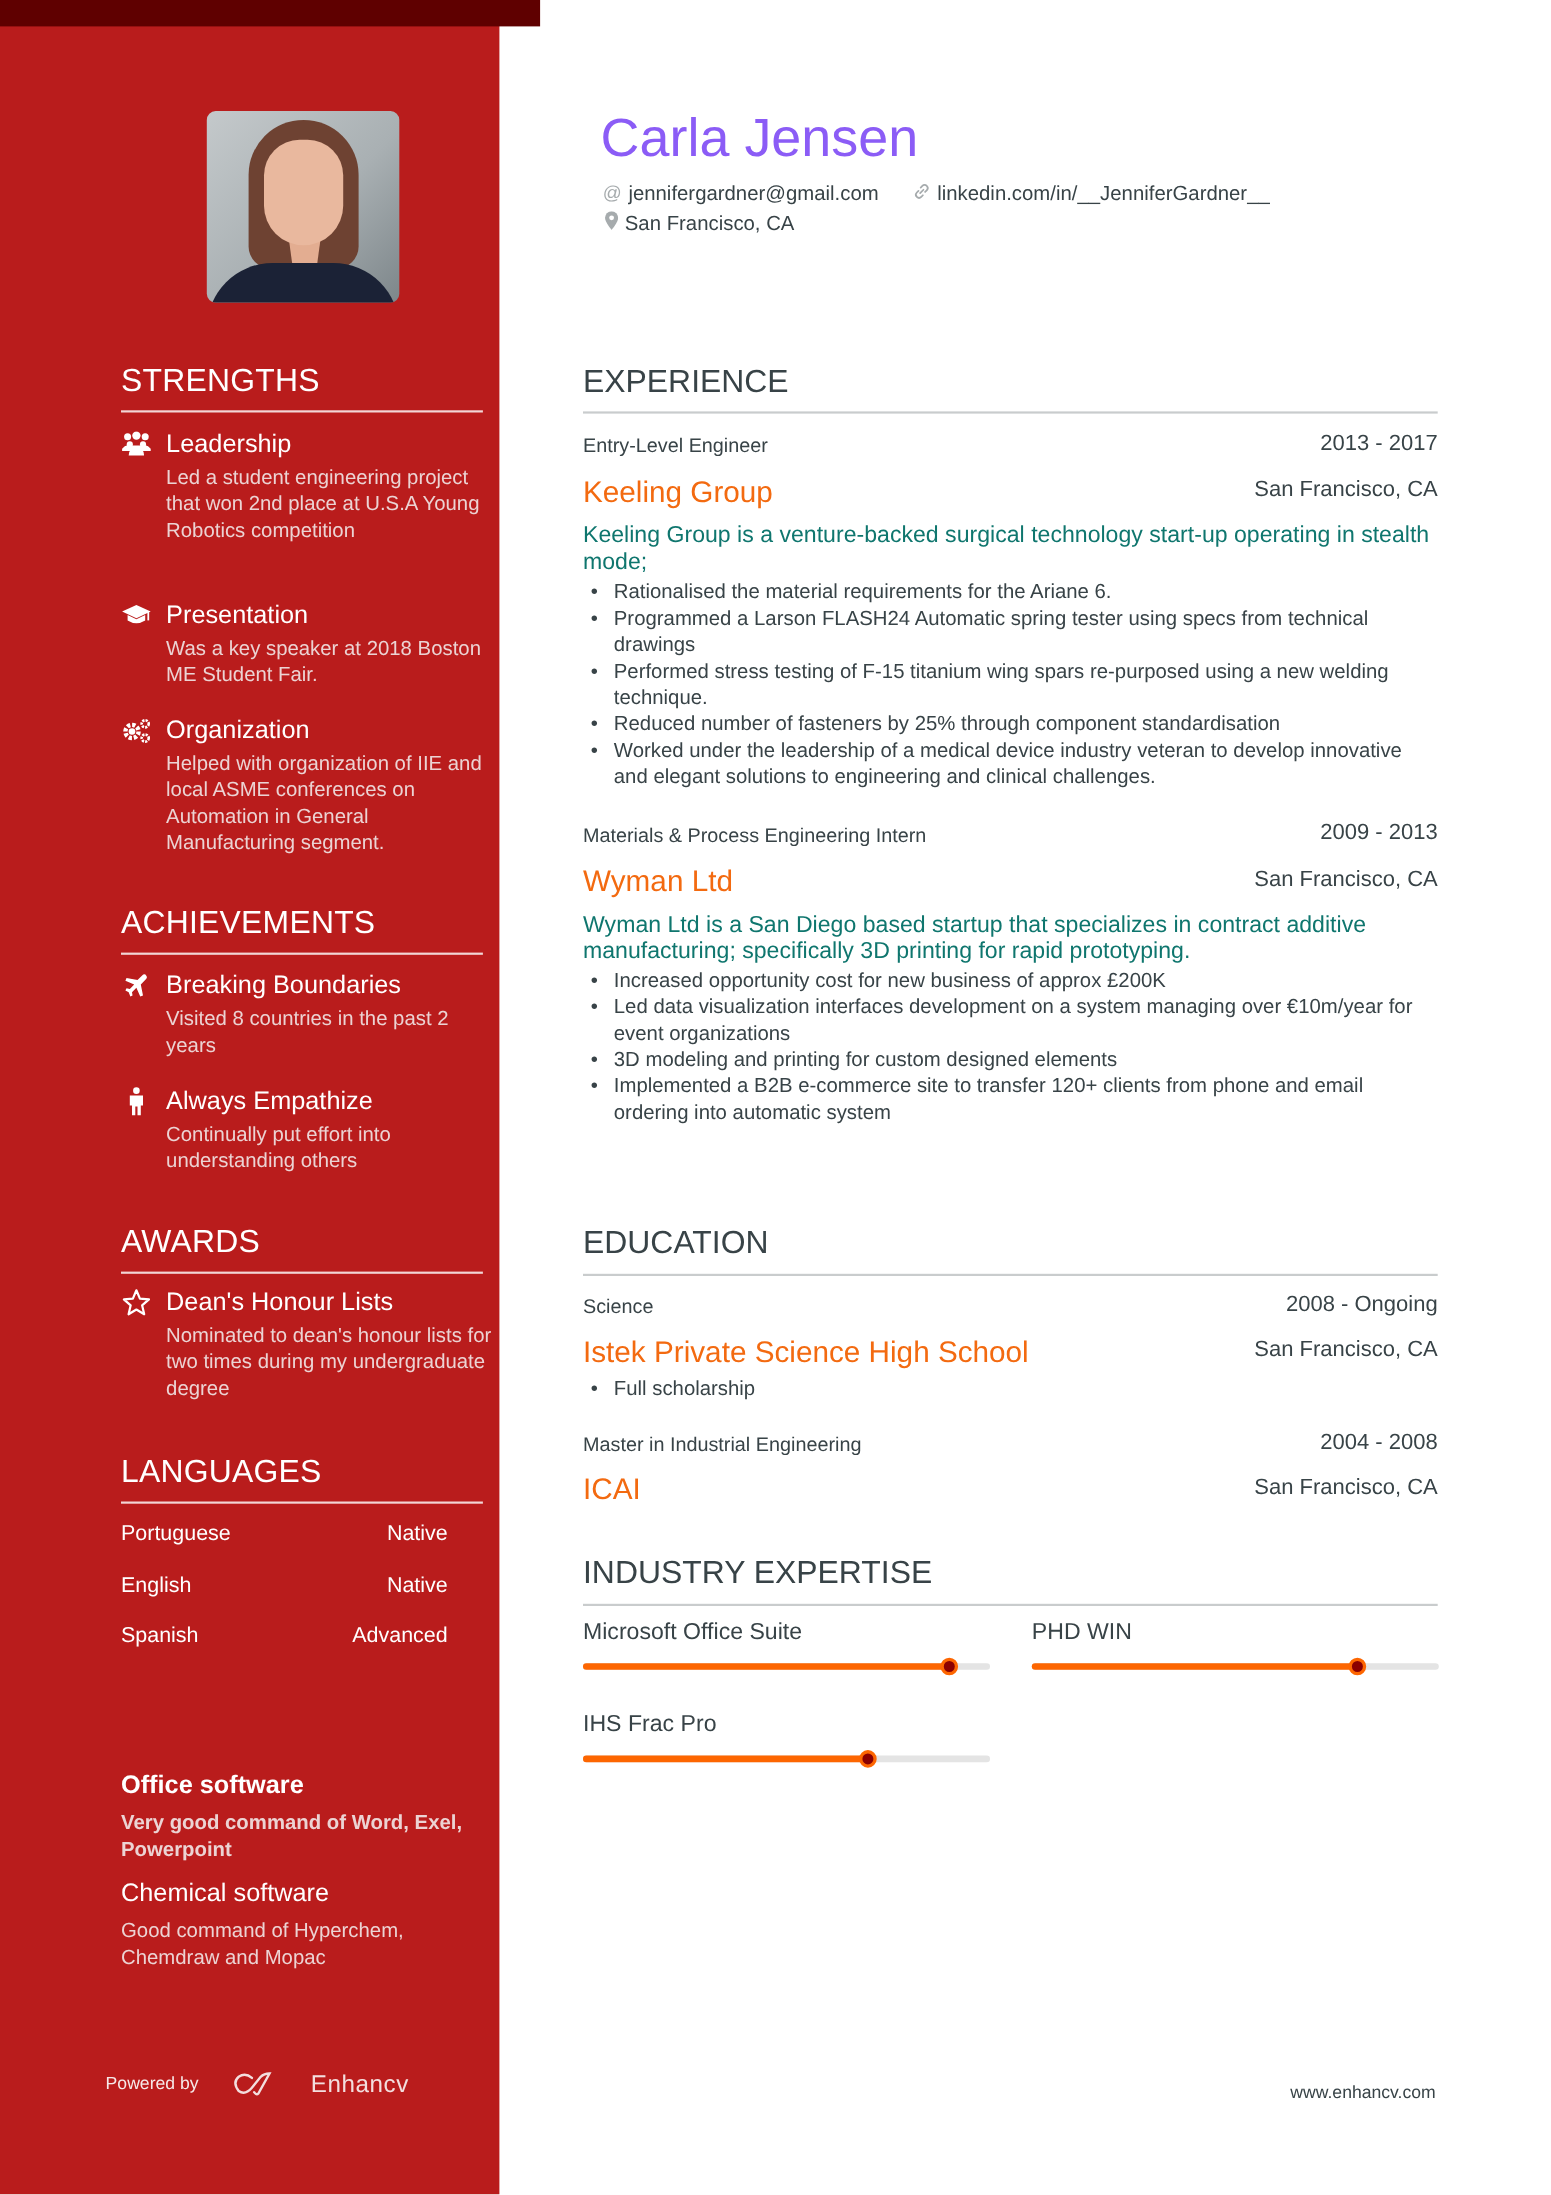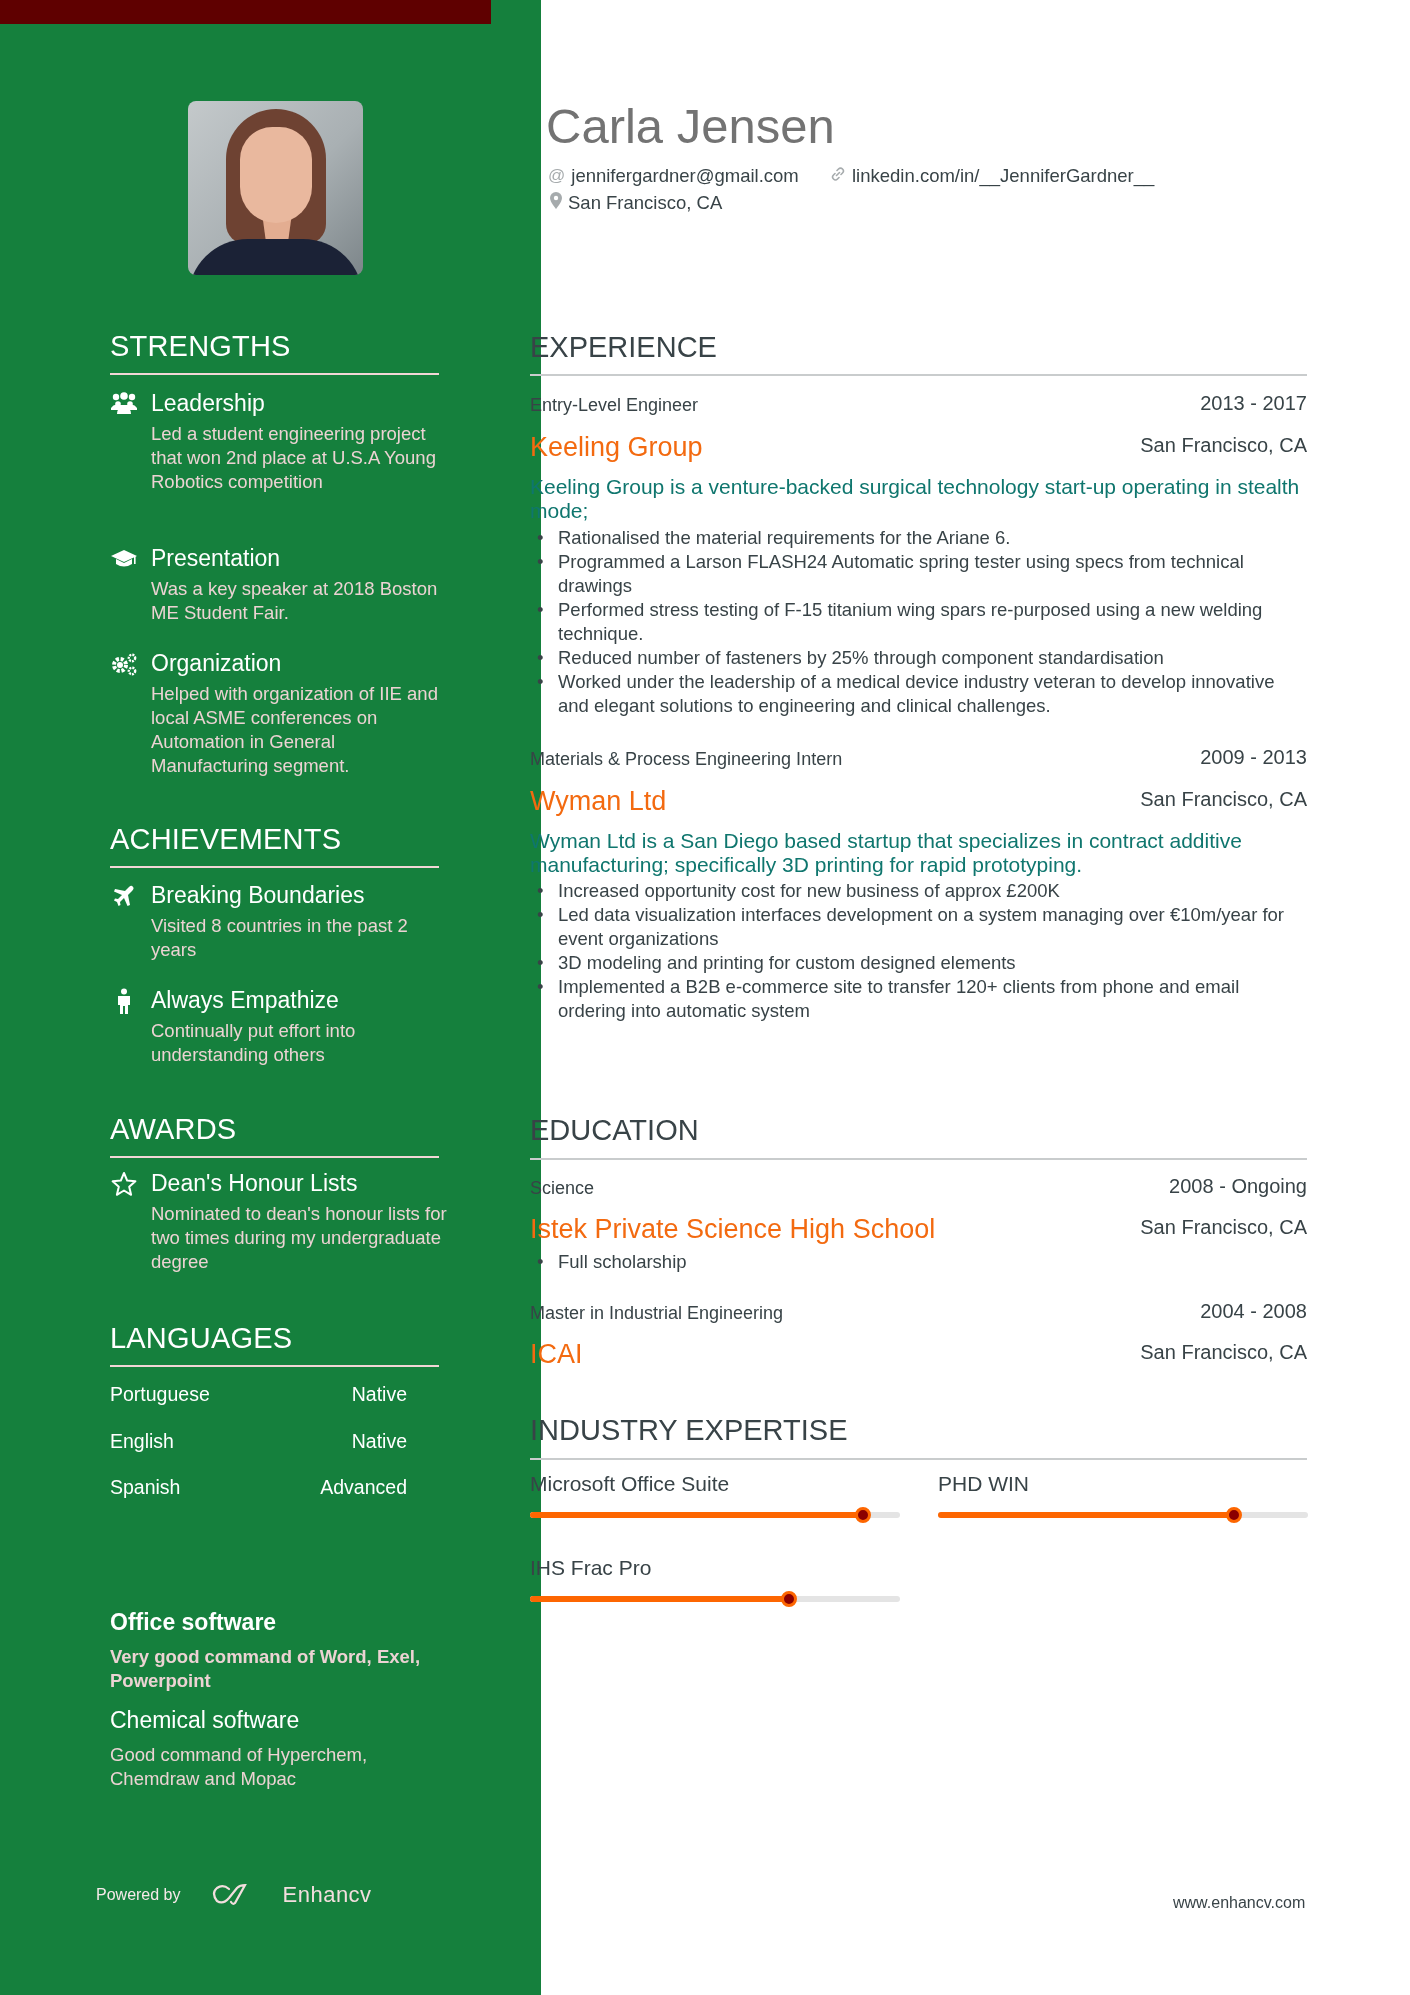--- a/index.html
+++ b/index.html
@@ -1,20 +1,20 @@
 <!DOCTYPE html>
 <html><head>
 <meta charset="utf-8">
 <style>
   * { box-sizing: border-box; margin: 0; padding: 0; }
   html, body { width: 1410px; height: 1995px; background: #ffffff; overflow: hidden; }
   body { position: relative; font-family: "Liberation Sans", sans-serif; color: #384347; }
 
   
-  .sidebar { position: absolute; left: 0; top: 0; width: 541px; height: 1995px; background: #15803d; color: #ffffff; }
+  .sidebar { position: absolute; left: 0; top: 0; width: 454px; height: 1995px; background: #b91c1c; color: #ffffff; }
   .sidebar .topbar { position: absolute; left: 0; top: 0; width: 491px; height: 24px; background: #5f0000; }
   .photo { position: absolute; left: 188px; top: 101px; width: 175px; height: 174px; border-radius: 8px; overflow: hidden;
            background: linear-gradient(135deg, #c4c9cb 0%, #a9b0b3 55%, #7d868a 100%); }
   .photo .hair { position: absolute; left: 38px; top: 8px; width: 100px; height: 135px; border-radius: 50px 50px 20px 20px; background: #6e4232; }
   .photo .face { position: absolute; left: 52px; top: 26px; width: 72px; height: 96px; border-radius: 36px 36px 40px 40px; background: #e9b89e; }
   .photo .body { position: absolute; left: 0; top: 138px; width: 175px; height: 60px; border-radius: 60px 60px 0 0; background: #1b2236; }
   .photo .neck { position: absolute; left: 74px; top: 112px; width: 30px; height: 44px; background: #e3ad91; clip-path: polygon(0 0,100% 0,80% 100%,20% 100%); }
 
   .lsec { position: absolute; left: 110px; width: 329px; }
   .lsec-title { font-size: 29px; letter-spacing: 0.2px; color: #fff; line-height: 34px; font-family: "Liberation Sans", sans-serif; }
@@ -29,21 +29,21 @@
   .lang-row .lname { position: absolute; left: 0; top: 0; }
   .lang-row .llevel { position: absolute; right: 0; top: 0; }
 
   .cert { position: absolute; left: 0; width: 340px; }
   .cert .ctitle { font-size: 23px; line-height: 30px; color: #fff; white-space: nowrap; }
   .cert .cdesc { margin-top: 8px; font-size: 18.5px; line-height: 24px; color: #ecd3d3; }
 
   .powered { position: absolute; left: 96px; top: 1882px; display: flex; align-items: center; gap: 28px; color: #fff; }
   .powered .plabel { font-size: 16px; color: #f6e9e9; }
   .powered .brand { display: flex; align-items: center; gap: 28px; font-size: 22px; letter-spacing: 0.5px; color: #f3dede; }
-  .name { position: absolute; left: 546px; top: 96px; font-size: 49px; color: #737373; line-height: 60px; white-space: nowrap; }
+  .name { position: absolute; left: 546px; top: 96px; font-size: 49px; color: #8b5cf6; line-height: 60px; white-space: nowrap; }
   .contact { position: absolute; font-size: 18.5px; color: #384347; white-space: nowrap; display: flex; align-items: center; gap: 6px; }
   .contact .cicon { color: #a6abad; font-size: 17px; }
 
   .rsec-title { position: absolute; left: 530px; width: 777px; font-size: 29px; line-height: 34px; color: #384347; }
   .rsec-rule { position: absolute; left: 530px; width: 777px; height: 2px; background: #c9cccd; }
 
   .entry-role { position: absolute; left: 530px; font-size: 18px; line-height: 32px; color: #384347; white-space: nowrap; }
   .entry-date { position: absolute; right: 103px; font-size: 20px; line-height: 28px; color: #384347; white-space: nowrap; text-align: right; }
   .entry-org { position: absolute; left: 530px; font-size: 27px; line-height: 32px; color: #f36a10; white-space: nowrap; }
   .entry-loc { position: absolute; right: 103px; font-size: 20px; line-height: 28px; color: #384347; white-space: nowrap; text-align: right; }

